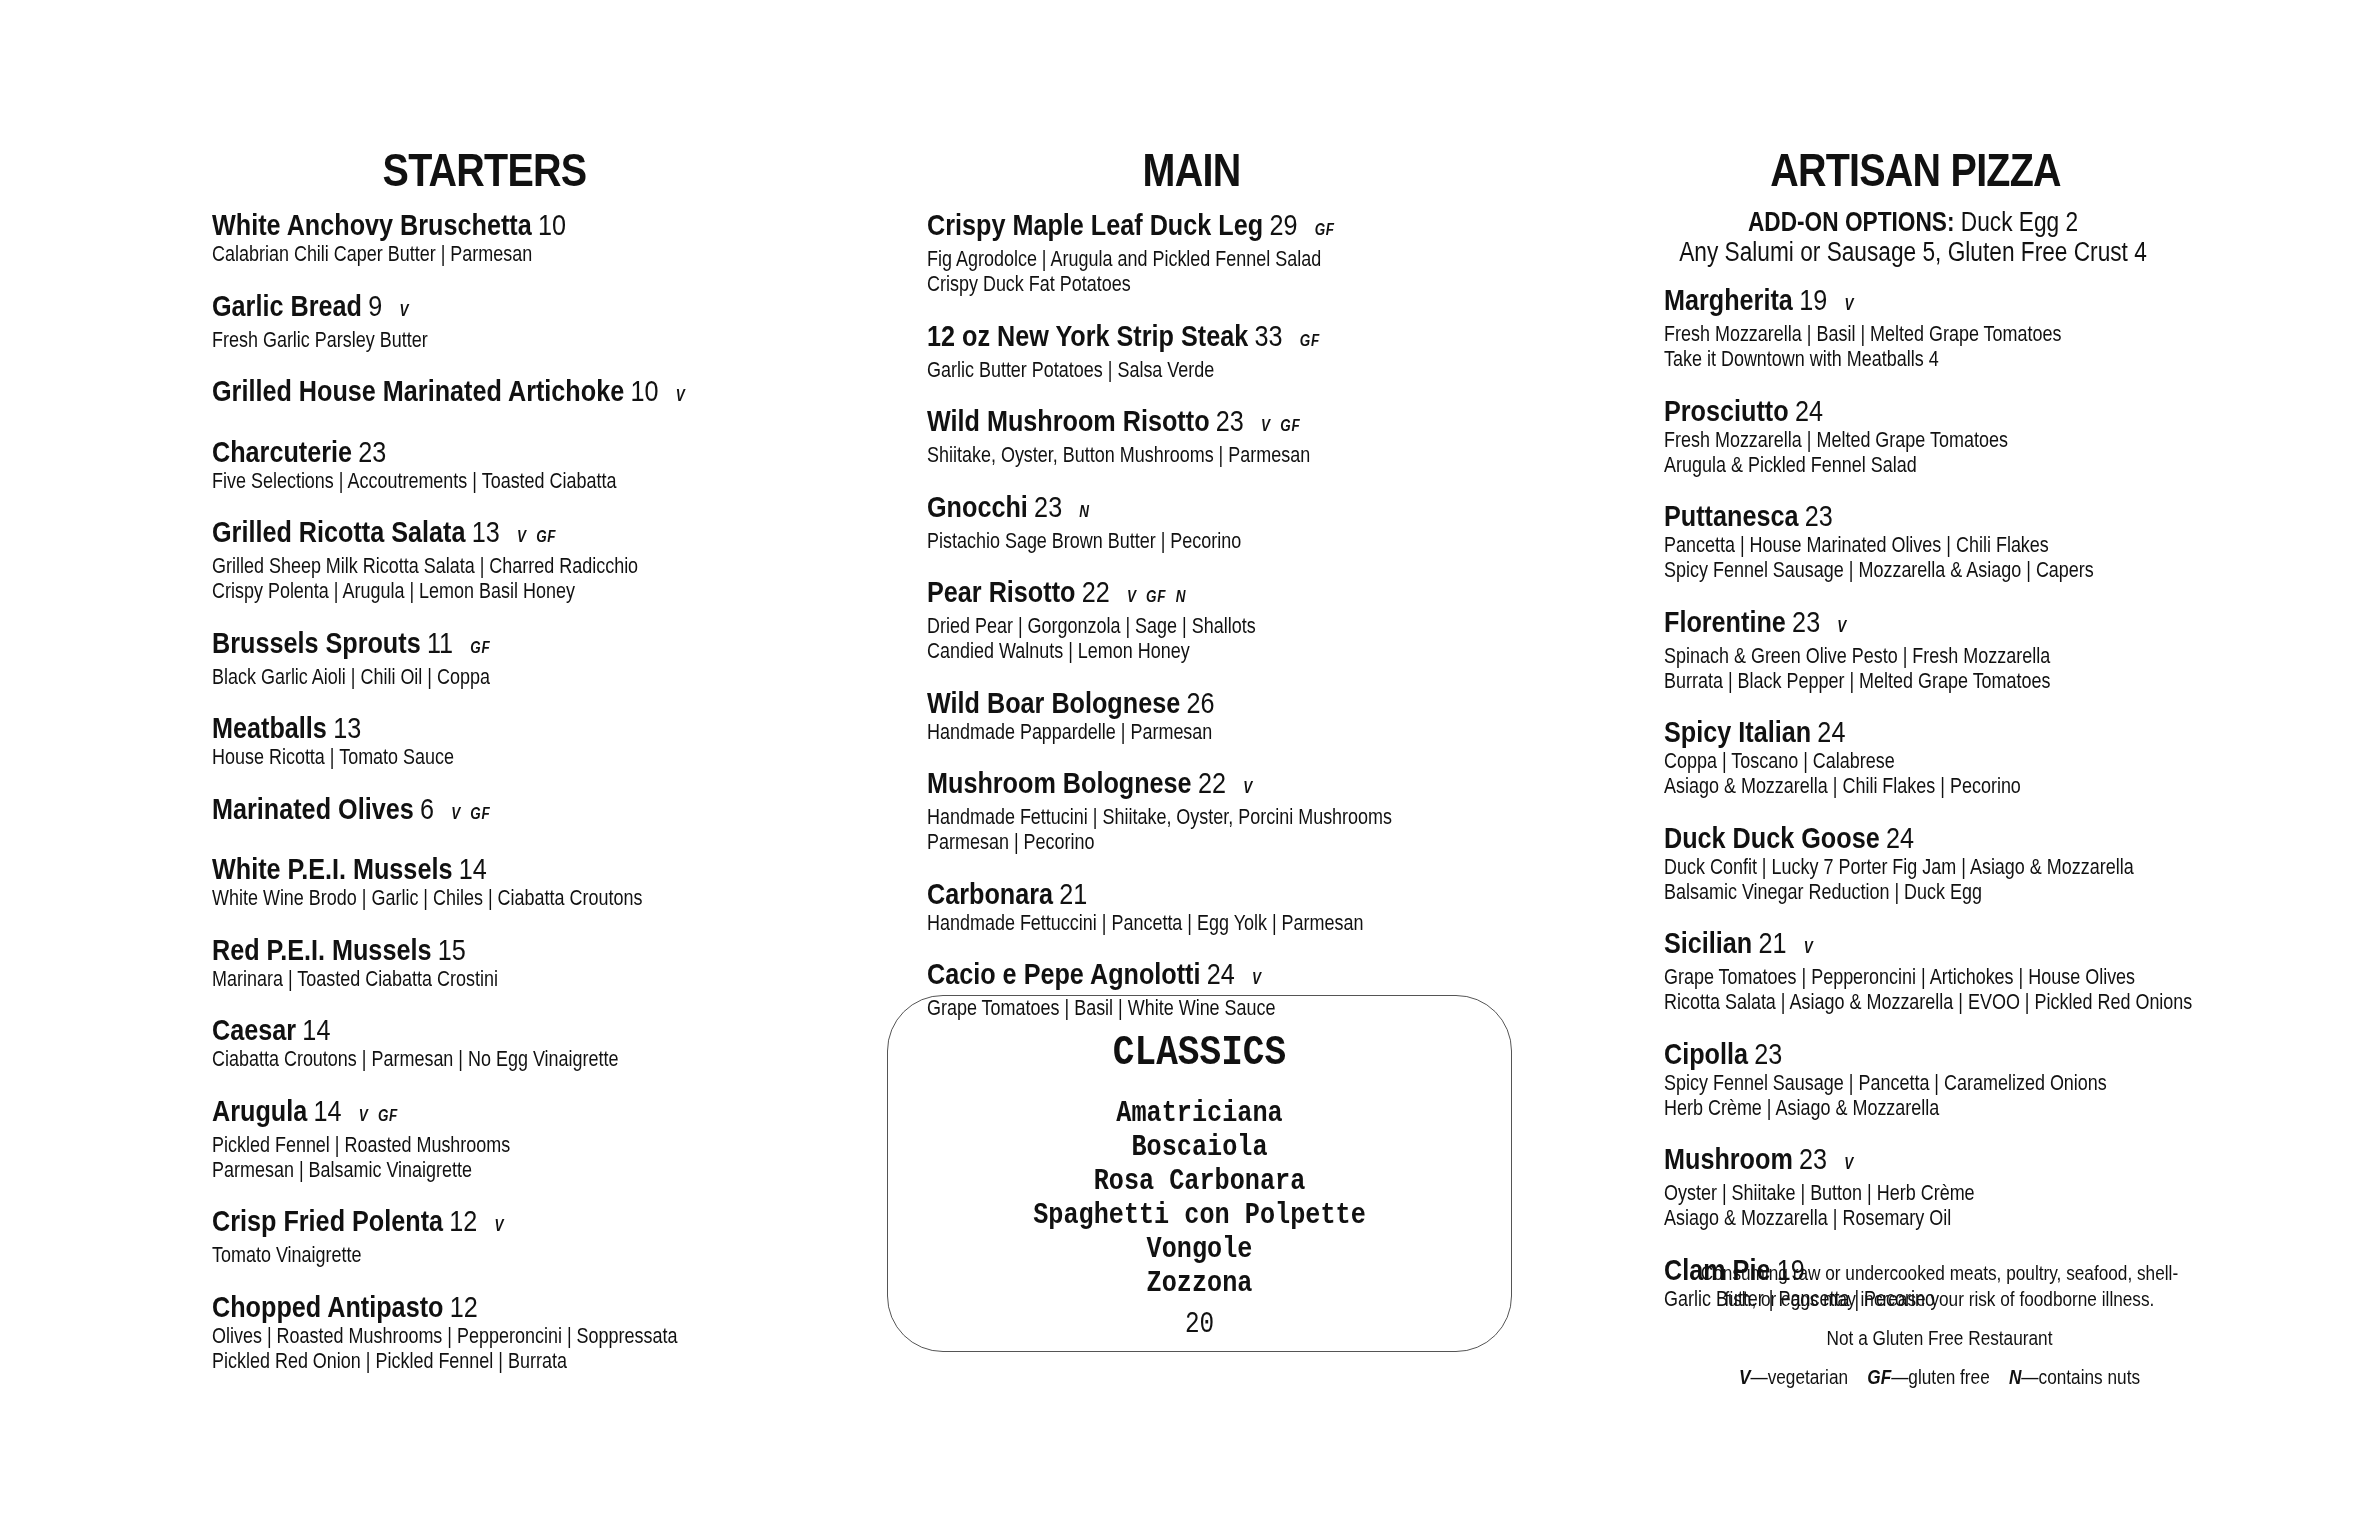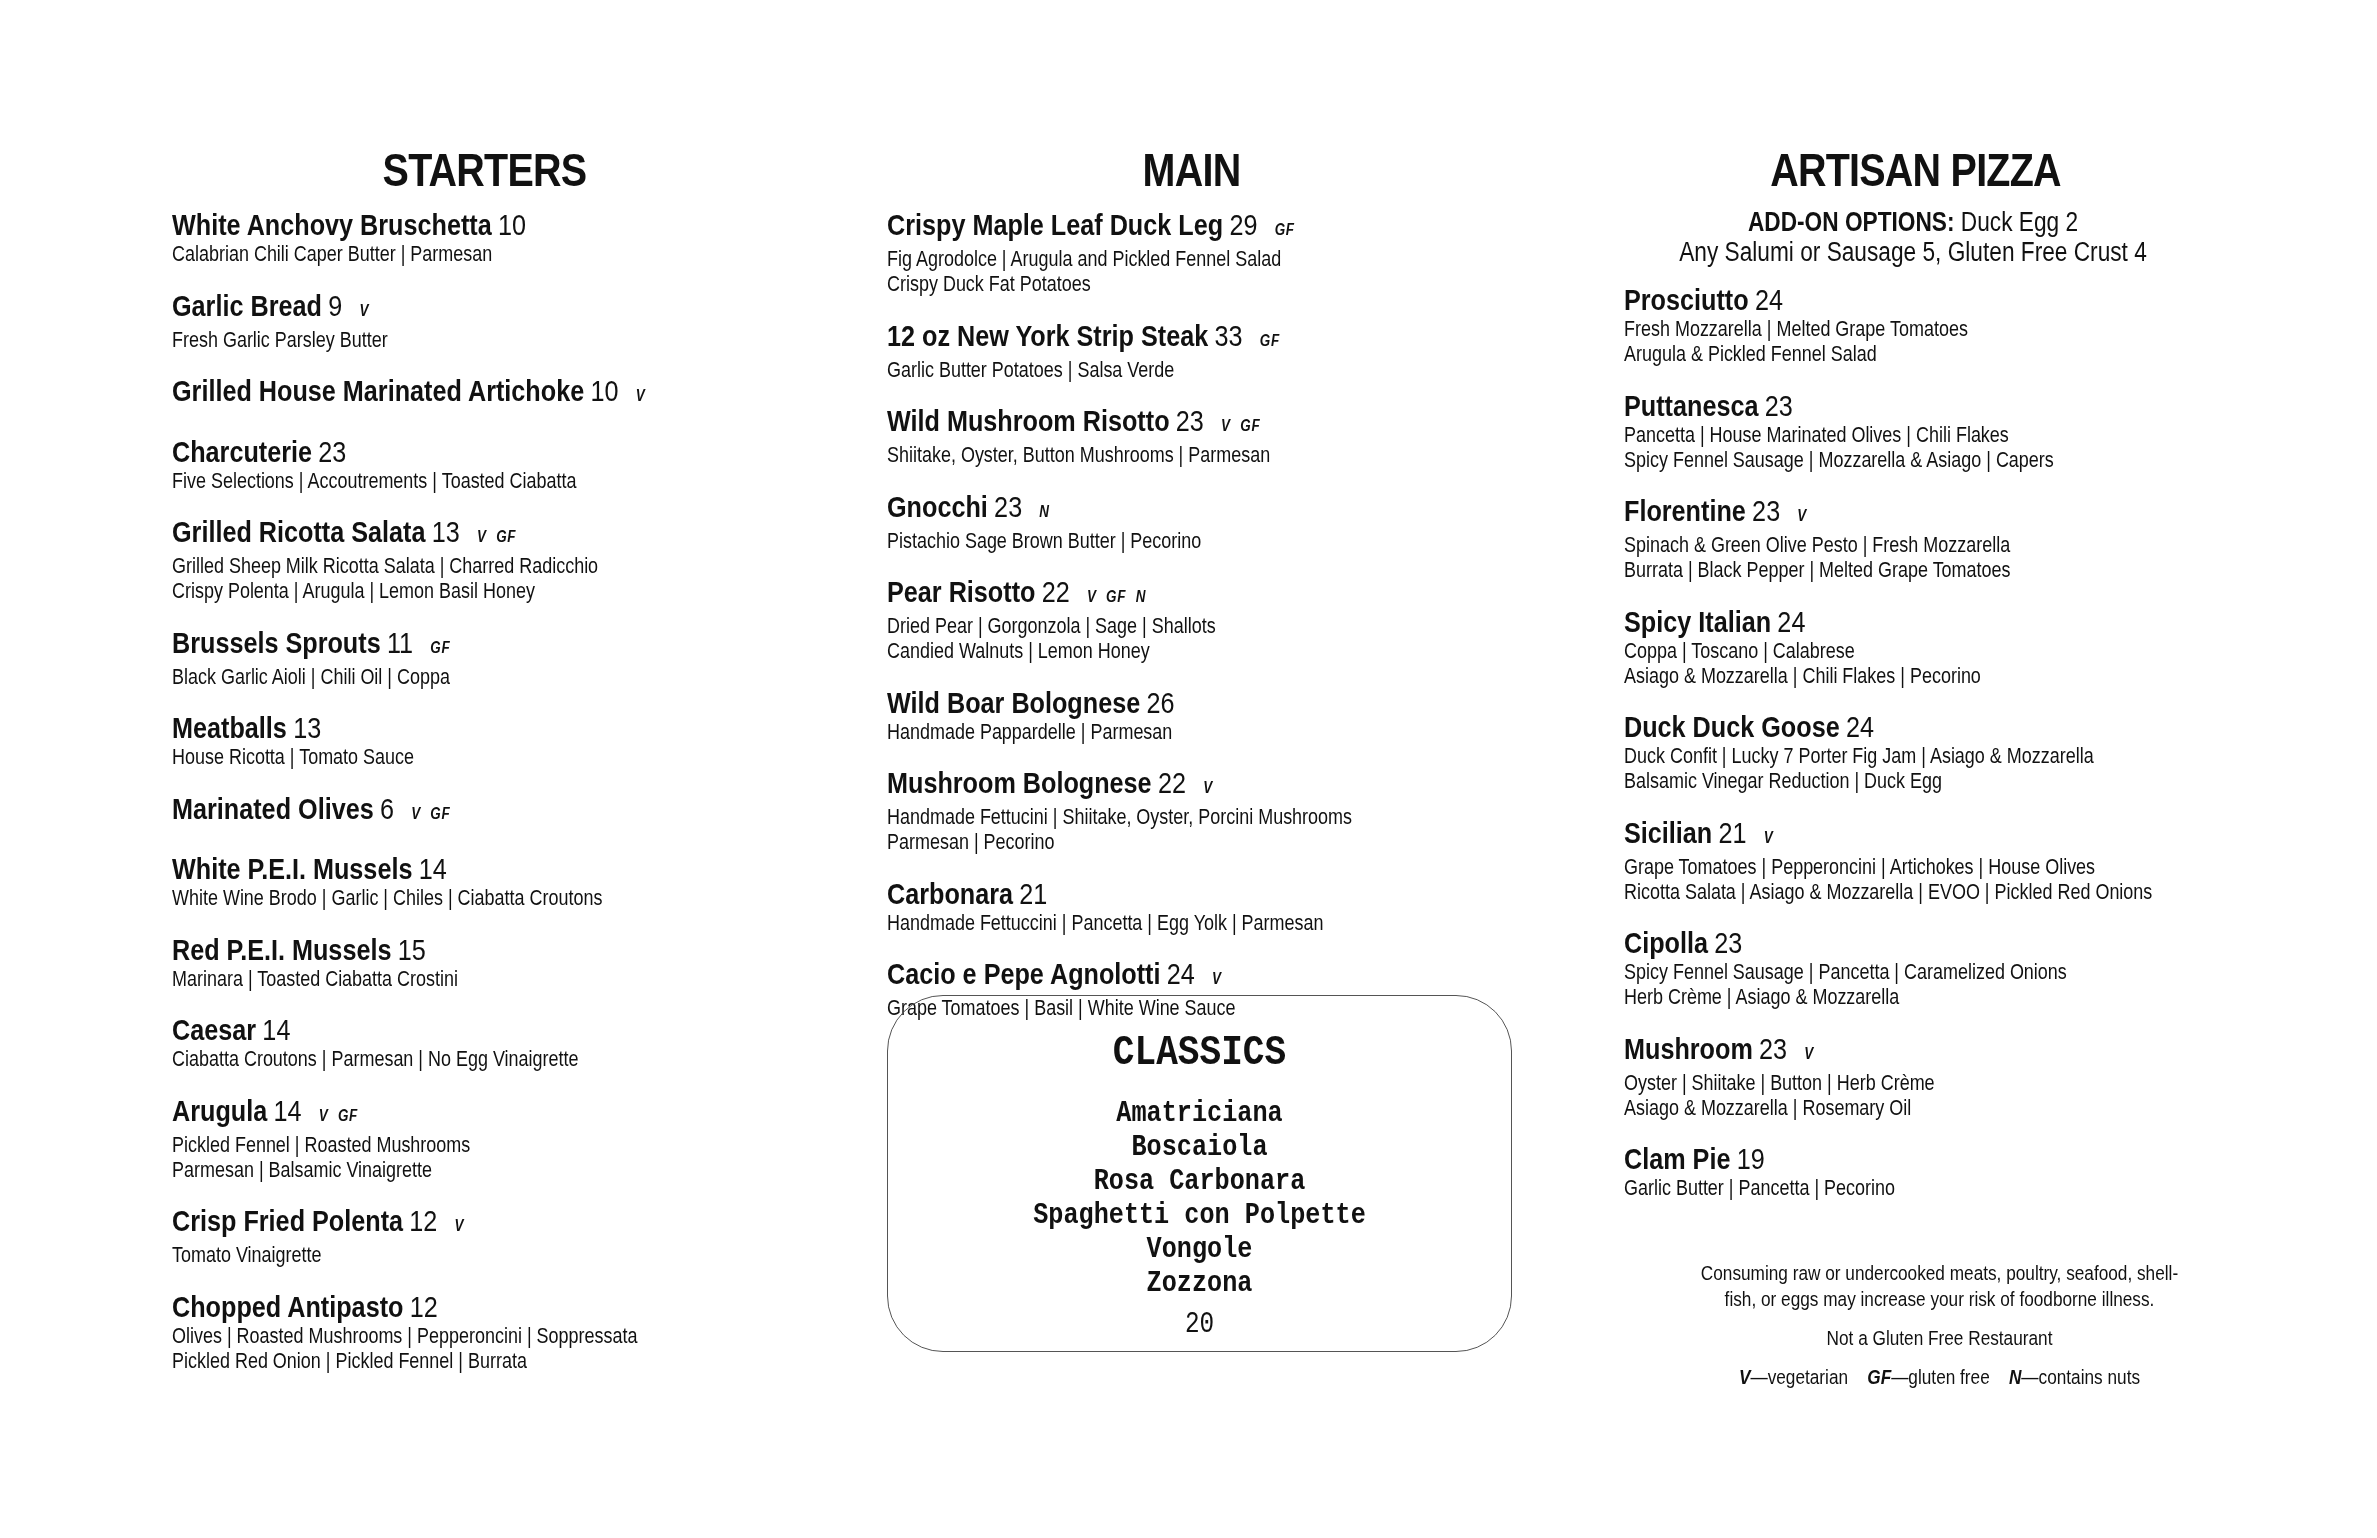--- a/index.html
+++ b/index.html
@@ -1,17 +1,17 @@
 <!DOCTYPE html>
 <html style="font-size:15px"><head>
 <meta charset="utf-8">
 <style>
   html,body{margin:0;padding:0;background:#fff;}
   body{width:2377px;height:1538px;position:relative;overflow:hidden;color:#111;font-family:"Liberation Sans",sans-serif;}
-  .col{position:absolute;top:140px;}
+  .col{position:absolute;top:140px;margin-left:40px;}
   .col-starters{left:172px;width:653px;}
   .col-main{left:887px;width:653px;}
   .col-pizza{left:1624px;width:653px;}
   .sec-title{position:absolute;top:142px;font-weight:bold;font-size:47px;letter-spacing:-0.9px;transform:scaleX(.84);transform-origin:center;text-align:center;white-space:nowrap;}
   .t-starters{left:298px;width:373px;}
   .t-main{left:1005px;width:373px;}
   .t-pizza{left:1729px;width:373px;}
   .item{margin:0 0 20.5px 0;white-space:nowrap;}
   .line{transform:scaleX(.84);transform-origin:left center;}
   .iname{font-weight:bold;font-size:30px;line-height:35px;}
@@ -139,20 +139,25 @@
       <div class="line desc">Grape Tomatoes | Basil | White Wine Sauce</div>
     </div>
   </div>
 
 <div class="addon">
   <div class="aline"><b>ADD-ON OPTIONS:</b> <span>Duck Egg 2</span></div>
   <div class="aline">Any Salumi or Sausage 5, Gluten Free Crust 4</div>
 </div>
 <div class="col col-pizza" style="top:282px">
     <div class="item">
+      <div class="line iname"><span>Margherita</span><span class="price">19</span><span class="tags"><span>V</span></span></div>
+      <div class="line desc">Fresh Mozzarella | Basil | Melted Grape Tomatoes</div>
+      <div class="line desc">Take it Downtown with Meatballs 4</div>
+    </div>
+    <div class="item">
       <div class="line iname"><span>Prosciutto</span><span class="price">24</span></div>
       <div class="line desc">Fresh Mozzarella | Melted Grape Tomatoes</div>
       <div class="line desc">Arugula &amp; Pickled Fennel Salad</div>
     </div>
     <div class="item">
       <div class="line iname"><span>Puttanesca</span><span class="price">23</span></div>
       <div class="line desc">Pancetta | House Marinated Olives | Chili Flakes</div>
       <div class="line desc">Spicy Fennel Sausage | Mozzarella &amp; Asiago | Capers</div>
     </div>
     <div class="item">

